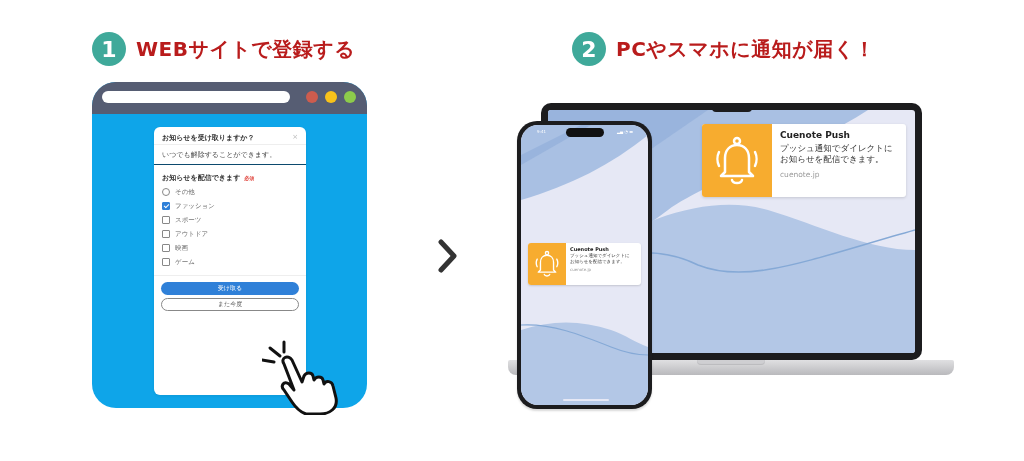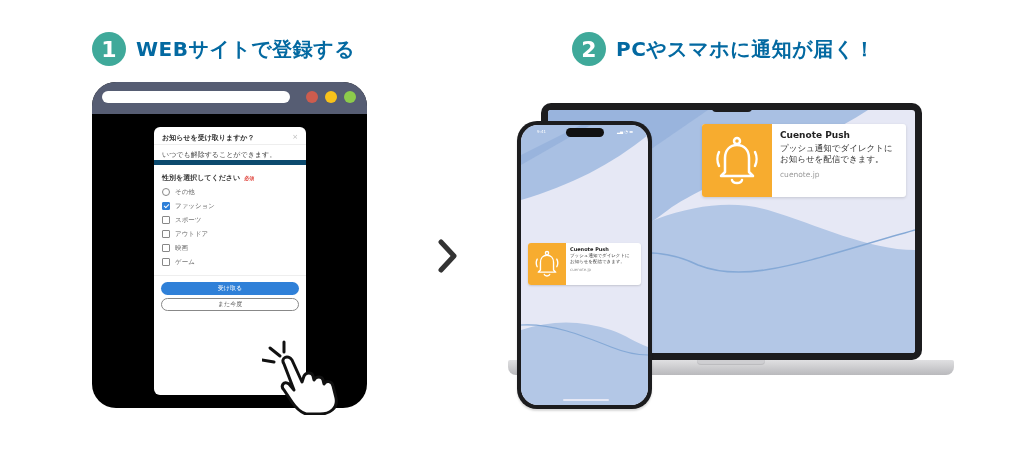--- a/index.html
+++ b/index.html
@@ -1,35 +1,35 @@
 <!DOCTYPE html>
 <html><head>
 <meta charset="utf-8">
 <style>
   * { box-sizing: border-box; margin: 0; padding: 0; }
   html, body { width: 1024px; height: 461px; background: #ffffff; overflow: hidden; }
   body { position: relative; font-family: "DejaVu Sans", "Liberation Sans", sans-serif; color: #1f4e63; }
 
   .step-heading { position: absolute; display: flex; align-items: center; gap: 10px; }
   .step-badge { width: 34px; height: 34px; border-radius: 50%; background: #3fa99a; color: #fff; font-weight: bold; font-size: 22px; display: flex; align-items: center; justify-content: center; font-family: "DejaVu Sans", sans-serif; }
-  .step-title { font-size: 20px; font-weight: bold; color: #0369a1; letter-spacing: 0.5px; }
+  .step-title { font-size: 20px; font-weight: bold; color: #b91c1c; letter-spacing: 0.5px; }
 
   
-  .browser { position: absolute; left: 92px; top: 82px; width: 275px; height: 326px; border-radius: 24px; overflow: hidden; background: #000000; }
+  .browser { position: absolute; left: 92px; top: 82px; width: 275px; height: 326px; border-radius: 24px; overflow: hidden; background: #0ea5e9; }
   .browser-bar { height: 32px; background: #565d73; position: relative; }
   .url-bar { position: absolute; left: 10px; top: 9px; width: 188px; height: 12px; background: #fff; border-radius: 6px; }
   .dot { position: absolute; top: 9px; width: 12px; height: 12px; border-radius: 50%; }
   .dot.red { left: 214px; background: #cd5c4e; }
   .dot.yellow { left: 233px; background: #f8c21a; }
   .dot.green { left: 252px; background: #8dcb4b; }
 
   .dialog { position: absolute; left: 62px; top: 45px; width: 152px; height: 268px; background: #fff; border-radius: 6px; box-shadow: 0 1px 3px rgba(0,0,0,0.08); font-size: 7px; color: #333; }
   .dlg-head { height: 18px; padding: 6px 8px 0; font-weight: bold; font-size: 7px; display: flex; justify-content: space-between; border-bottom: 1px solid #eee; }
   .dlg-close { color: #bbb; font-weight: normal; }
-  .dlg-sub { padding: 5px 8px; font-size: 7px; color: #444; border-bottom: 5px solid #0c4a6e; height: 20px; }
+  .dlg-sub { padding: 5px 8px; font-size: 7px; color: #444; border-bottom: 1px solid #0c4a6e; height: 20px; }
   .section-label { padding: 8px 8px 2px; font-weight: bold; font-size: 7px; }
   .required { color: #e0443c; font-size: 5px; margin-left: 4px; }
   .opt { display: flex; align-items: center; gap: 5px; padding: 1.5px 8px; color: #666; font-size: 6.5px; height: 14px; }
   .radio { width: 8px; height: 8px; border-radius: 50%; border: 1px solid #888; background: #fff; position: relative; }
   .radio.on { border-color: #2f80d8; }
   .radio.on::after { content: ""; position: absolute; left: 1.5px; top: 1.5px; width: 3px; height: 3px; border-radius: 50%; background: #2f80d8; }
   .check { width: 8px; height: 8px; border: 1px solid #888; border-radius: 1px; background: #fff; position: relative; }
   .check.on { background: #2f80d8; border-color: #2f80d8; }
   .check.on::after { content: ""; position: absolute; left: 2px; top: 0px; width: 2px; height: 4px; border: solid #fff; border-width: 0 1.2px 1.2px 0; transform: rotate(45deg); }
   .dlg-divider { border-top: 1px solid #eee; margin-top: 6px; }
@@ -91,21 +91,21 @@
   </div>
 
   <div class="dialog">
     <div class="dlg-head">
       <span>お知らせを受け取りますか？</span>
       <span class="dlg-close">×</span>
     </div>
     <div class="dlg-sub">いつでも解除することができます。</div>
 
     <div class="section-label">
-      <span>性別を選択してください</span><span class="required">必須</span>
+      <span>お知らせを配信できます</span><span class="required">必須</span>
     </div>
     <div class="opt">
       <span class="radio"></span>
       <span>その他</span>
     </div>
 
     <div class="opt">
       <span class="check on"></span>
       <span>ファッション</span>
     </div>

